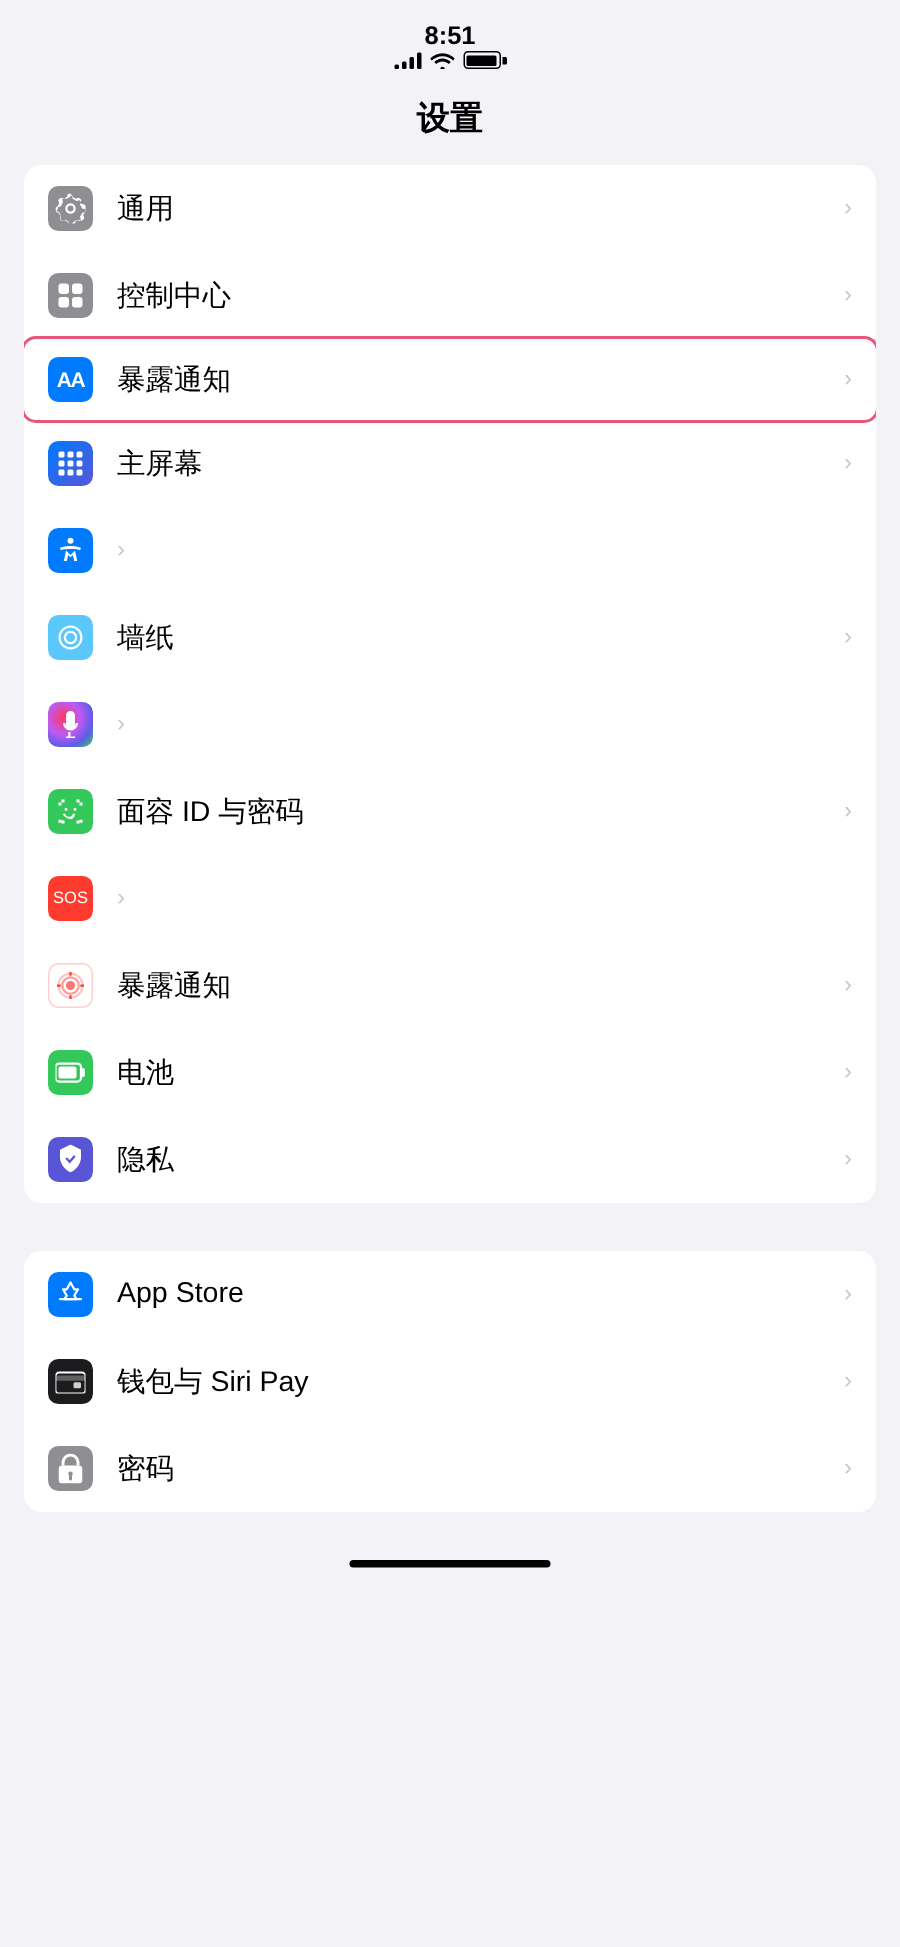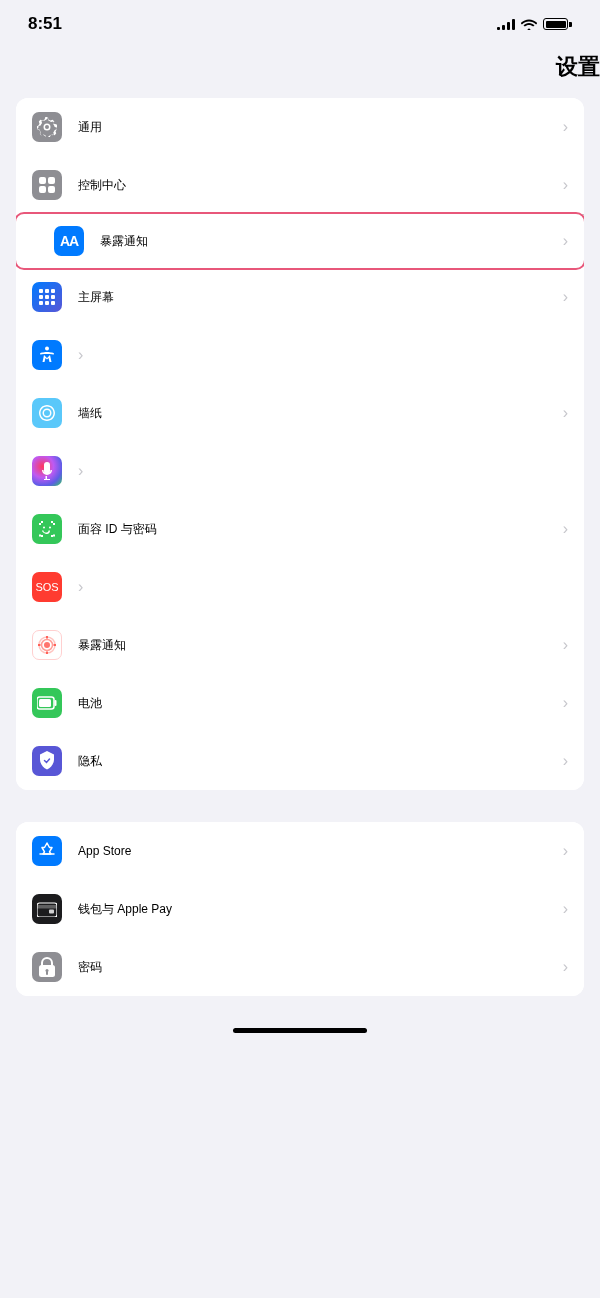--- a/index.html
+++ b/index.html
@@ -11,20 +11,21 @@
       overflow-x: hidden;
     }
 
     
     .status-bar {
       display: flex;
       justify-content: space-between;
       align-items: center;
       padding: 14px 28px 8px 28px;
       background: #f2f2f7;
+      flex-direction: column;
     }
     .status-time {
       font-size: 17px;
       font-weight: 600;
       color: #000;
     }
     .status-icons {
       display: flex;
       align-items: center;
       gap: 6px;
@@ -64,21 +65,21 @@
     .battery-tip {
       width: 3px;
       height: 5px;
       background: #000;
       border-radius: 0 1px 1px 0;
       margin-left: 1px;
     }
 
     
     .page-title {
-      text-align: right;
+      text-align: center;
       font-size: 22px;
       font-weight: 700;
       color: #000;
       padding: 10px 0 16px 0;
       background: #f2f2f7;
     }
 
     
     .settings-group {
       background: #fff;
@@ -125,40 +126,39 @@
       justify-content: center;
       margin-right: 16px;
       flex-shrink: 0;
       font-size: 16px;
       color: #fff;
       font-weight: 700;
     }
 
     .item-label {
       flex: 1;
-      font-size: 12px;
+      font-size: 19px;
       color: #000;
     }
 
     .item-chevron {
       color: #c7c7cc;
       font-size: 16px;
       font-weight: 500;
     }
 
     
     .icon-gray { background: #8e8e93; }
 
     
     .icon-aa {
       background: #007aff;
       font-size: 14px;
       font-weight: 800;
       letter-spacing: -1px;
-      margin-left: 22px;
     }
     .icon-sos {
       background: #ff3b30;
       font-size: 11px;
       font-weight: 400;
     }
 
     
     .home-indicator {
       width: 134px;
@@ -349,21 +349,21 @@
   </div>
 
   <div class="settings-item">
     <div class="item-icon" style="background:#1c1c1e;">
       <svg width="20" height="16" viewBox="0 0 20 16" fill="white">
         <rect x="0" y="2" width="20" height="14" rx="2.5" fill="#1c1c1e" stroke="white" stroke-width="1.2"></rect>
         <rect x="0" y="4" width="20" height="3.5" fill="white" opacity="0.3"></rect>
         <rect x="12" y="8.5" width="5" height="4" rx="1" fill="white" opacity="0.8"></rect>
       </svg>
     </div>
-    <span class="item-label">钱包与 Apple Pay</span>
+    <span class="item-label">钱包与 Siri Pay</span>
     <span class="item-chevron">›</span>
   </div>
 
   <div class="settings-item">
     <div class="item-icon icon-gray">
       <svg width="16" height="20" viewBox="0 0 16 20" fill="white">
         <rect x="0" y="8" width="16" height="12" rx="2.5"></rect>
         <path d="M3 8V6a5 5 0 0 1 10 0v2" fill="none" stroke="white" stroke-width="2"></path>
         <circle cx="8" cy="13.5" r="1.5" fill="#8e8e93"></circle>
         <line x1="8" y1="15" x2="8" y2="17" stroke="#8e8e93" stroke-width="2" stroke-linecap="round"></line>

